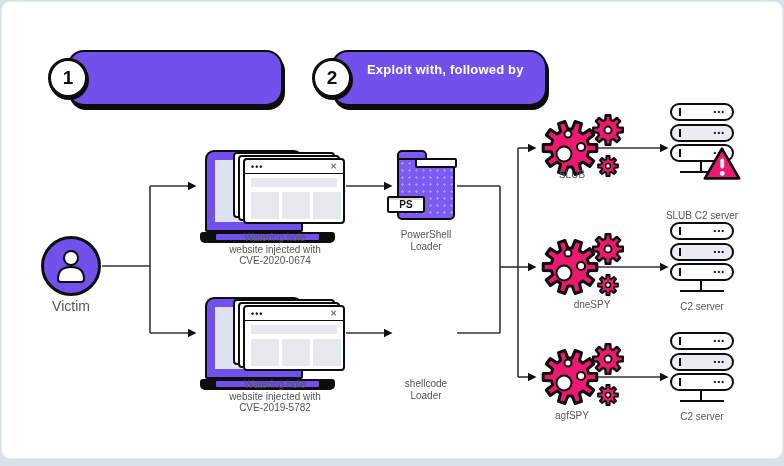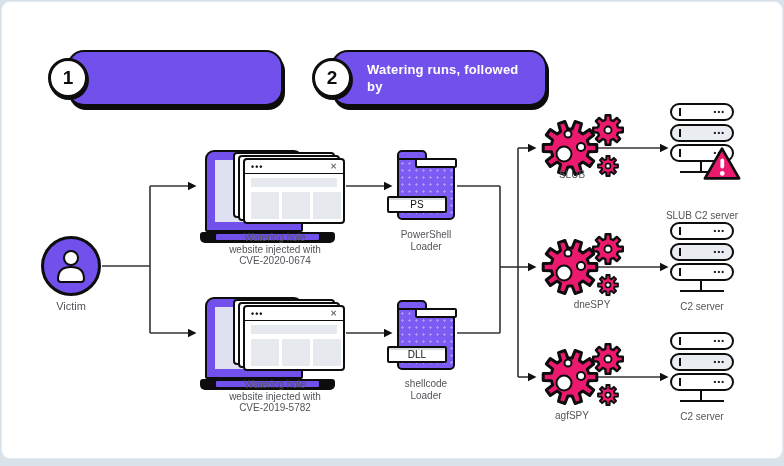--- a/index.html
+++ b/index.html
@@ -48,23 +48,23 @@
   
   .folder{width:66px;height:74px;}
   .fol-tab{position:absolute;left:4px;top:0;width:30px;height:16px;box-sizing:border-box;
            background:#7C5BF2;border:2.5px solid #0d0d0d;border-radius:5px 5px 0 0;}
   .fol-body{position:absolute;left:4px;top:8px;width:58px;height:62px;box-sizing:border-box;
             background:#7C5BF2;border:2.5px solid #0d0d0d;border-radius:2px 5px 5px 5px;
             background-image:radial-gradient(rgba(255,255,255,.35) 1px, transparent 1.4px);
             background-size:7px 7px;}
   .fol-strip{position:absolute;left:22px;top:8px;width:42px;height:10px;box-sizing:border-box;
              background:#fff;border:2px solid #0d0d0d;border-radius:2px;}
-  .fol-badge{position:absolute;left:-6px;top:46px;width:60px;height:17px;box-sizing:border-box;
+  .fol-badge{position:absolute;left:-6px;top:46px;width:38px;height:17px;box-sizing:border-box;
              background:#fff;border:2px solid #0d0d0d;border-radius:2px;display:flex;
-             align-items:center;justify-content:center;font-weight:normal;font-size:10px;
+             align-items:center;justify-content:center;font-weight:bold;font-size:10px;
              color:#0d0d0d;box-shadow:inset 0 2px 0 #d9dce0;}
   
   .server{width:64px;height:72px;}
   .srv-unit{position:relative;height:18px;box-sizing:border-box;background:#fff;
             border:2.2px solid #0d0d0d;border-radius:9px;margin-bottom:2.5px;
             display:flex;align-items:center;justify-content:space-between;padding:0 7px;}
   .srv-unit.mid{background:#E9EDF1;}
   .srv-tick{width:2px;height:8px;background:#0d0d0d;}
   .srv-dots{font-size:8px;font-weight:bold;letter-spacing:1px;color:#111;line-height:8px;}
   .srv-standv{position:absolute;left:30px;top:58px;width:2.2px;height:10px;background:#0d0d0d;}
@@ -105,31 +105,31 @@
 
   <div class="pill" style="left:67px;top:50px;width:216px;height:56px;">
     <div class="num">1</div>
     <div class="txt">
     </div>
   </div>
 
   <div class="pill" style="left:331px;top:50px;width:216px;height:56px;">
     <div class="num">2</div>
     <div class="txt">
-      <div>Watering runs, followed by</div>
+      <div>Exploit with, followed by</div>
     </div>
   </div>
 
   <div class="victim-circle node" style="left:41px;top:236px;">
     <svg width="40" height="40" viewBox="0 0 40 40">
       <circle cx="20" cy="12" r="7" fill="#fff" stroke="#0d0d0d" stroke-width="2"></circle>
       <path d="M7 33 Q7 21 20 21 Q33 21 33 33 Q33 36 30 36 L10 36 Q7 36 7 33 Z" fill="#fff" stroke="#0d0d0d" stroke-width="2" stroke-linejoin="round"></path>
     </svg>
   </div>
-  <div class="lbl" style="left:24px;top:301px;width:94px;font-size:11px;">Victim</div>
+  <div class="lbl" style="left:24px;top:301px;width:94px;font-size:14px;">Victim</div>
 
   <div class="node laptop" style="left:200px;top:148px;">
     <div class="lap-body">
       <div class="lap-screen"></div>
     </div>
     <div class="win b2"></div>
     <div class="win b1"></div>
     <div class="win front">
       <div class="win-head">
         <span class="win-dots">•••</span>
@@ -180,26 +180,20 @@
     <div class="fol-tab"></div>
     <div class="fol-body"></div>
     <div class="fol-strip"></div>
     <div class="fol-badge">PS</div>
   </div>
   <div class="lbl" style="left:381px;top:229px;width:90px;">
     <div>PowerShell</div>
     <div>Loader</div>
   </div>
 
-  <div class="node folder" style="left:393px;top:300px;">
-    <div class="fol-tab"></div>
-    <div class="fol-body"></div>
-    <div class="fol-strip"></div>
-    <div class="fol-badge">DLL</div>
-  </div>
   <div class="lbl" style="left:381px;top:378px;width:90px;">
     <div>shellcode</div>
     <div>Loader</div>
   </div>
 
   <div class="node" style="left:538px;top:110px;">
     <svg width="92" height="72" viewBox="0 0 92 72">
       <polygon class="gear-shape" fill="#EC1A6E" stroke="#0d0d0d" stroke-width="3" stroke-linejoin="round" points="58.8,34.6 58.8,41.4 50.6,41.8 49.3,45.9 55.7,51.0 51.7,56.5 44.8,52.0 41.4,54.5 43.5,62.4 37.1,64.5 34.1,56.9 29.9,56.9 26.9,64.5 20.5,62.4 22.6,54.5 19.2,52.0 12.3,56.5 8.3,51.0 14.7,45.9 13.4,41.8 5.2,41.4 5.2,34.6 13.4,34.2 14.7,30.1 8.3,25.0 12.3,19.5 19.2,24.0 22.6,21.5 20.5,13.6 26.9,11.5 29.9,19.1 34.1,19.1 37.1,11.5 43.5,13.6 41.4,21.5 44.8,24.0 51.7,19.5 55.7,25.0 49.3,30.1 50.6,34.2"></polygon>
       <circle cx="26" cy="44" r="7.5" fill="#fff" stroke="#0d0d0d" stroke-width="2"></circle>
       <circle cx="30" cy="24" r="3.5" fill="#fff" stroke="#0d0d0d" stroke-width="2"></circle>

